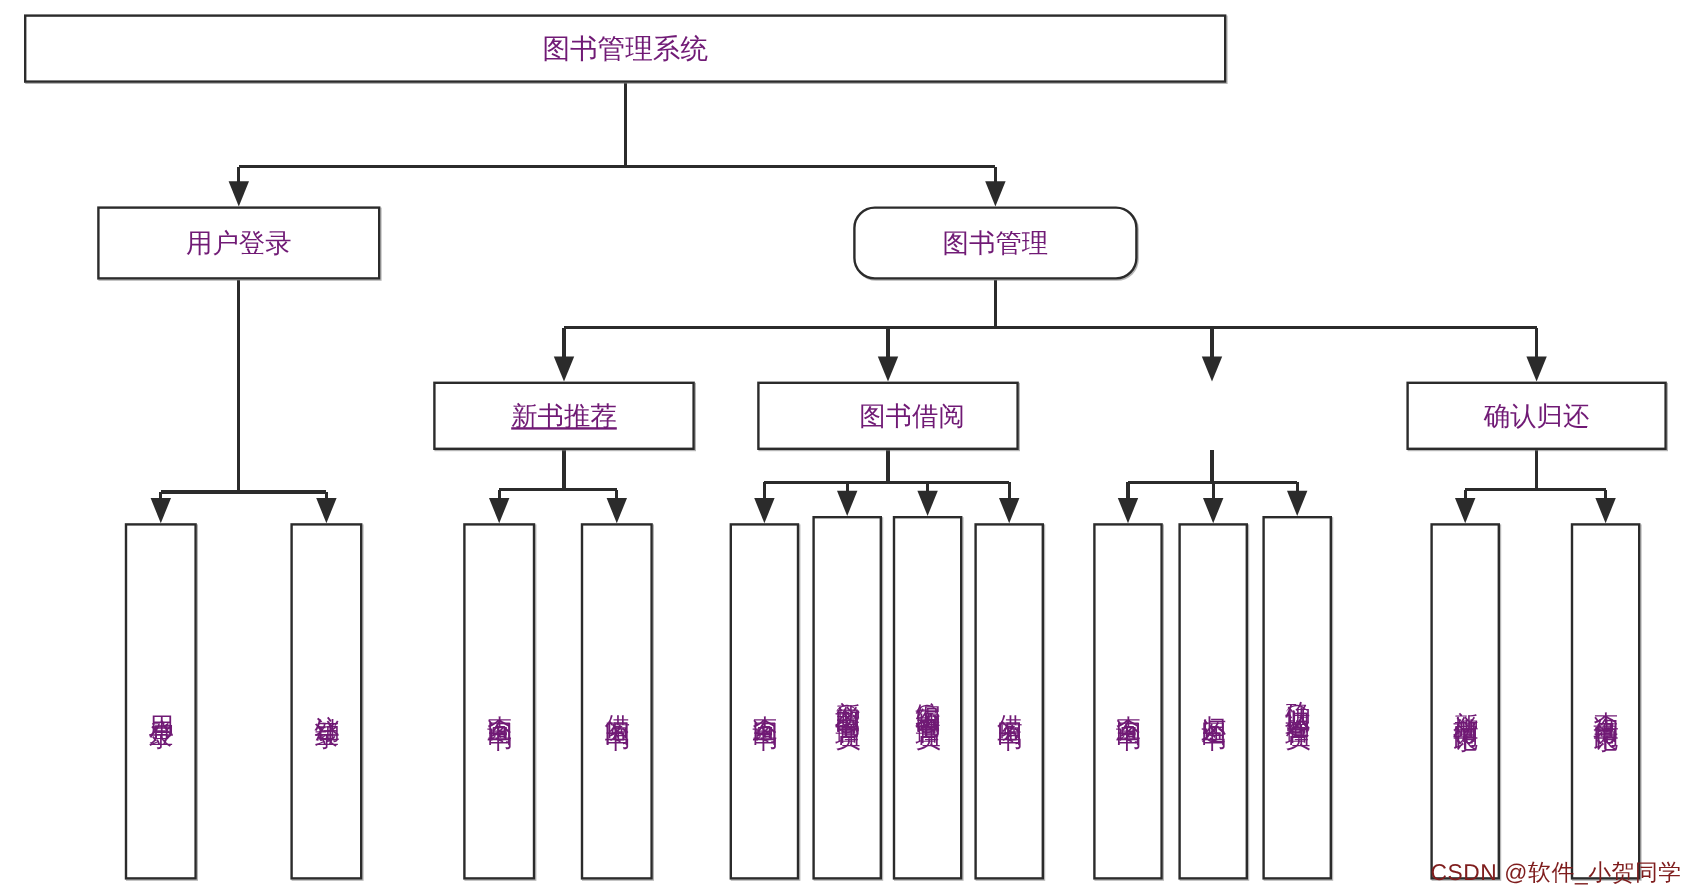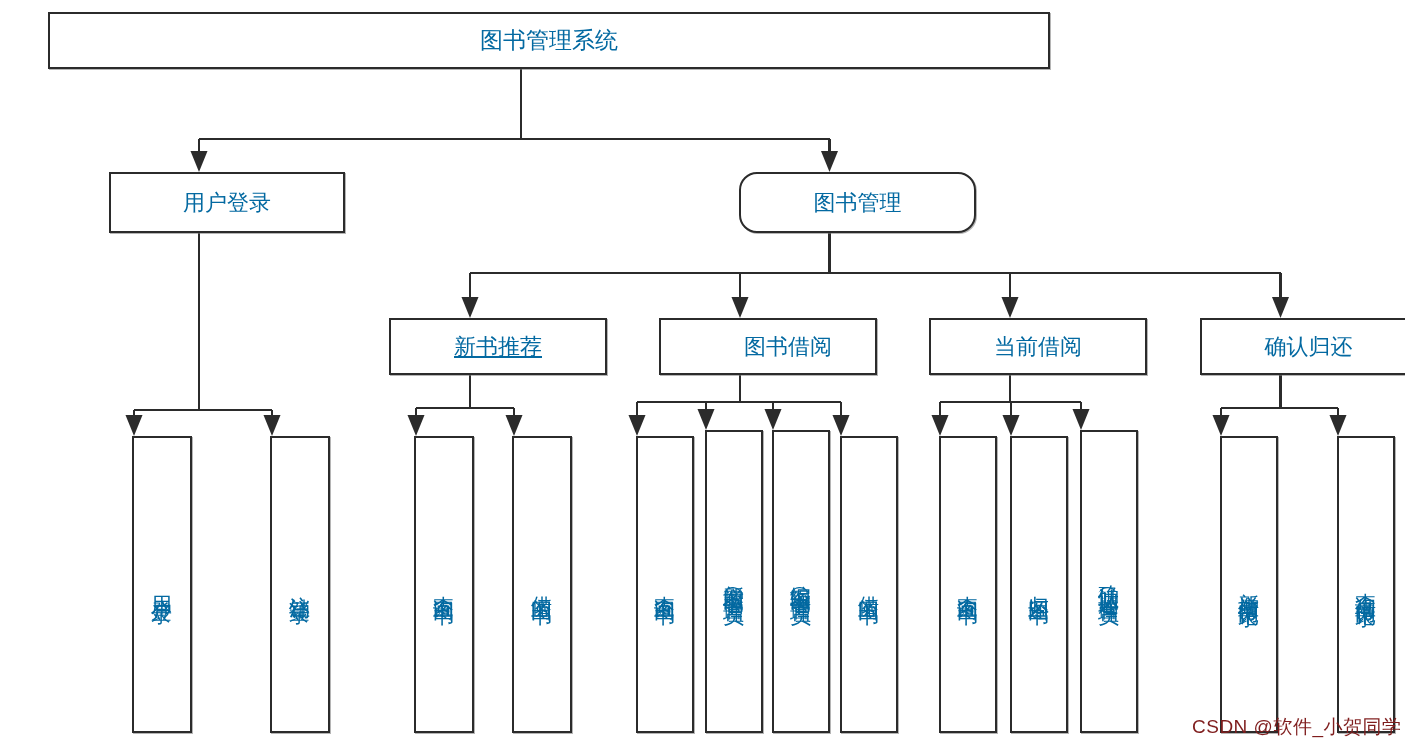--- a/index.html
+++ b/index.html
@@ -16,22 +16,21 @@
 
   .node{
     position:absolute;
     box-sizing:border-box;
     background:#ffffff;
     border:2px solid #2b2b2b;
     box-shadow:1px 1px 0 0 rgba(120,120,120,.55);
     display:flex;
     align-items:center;
     justify-content:center;
-    color:#0369a1;
-    margin-left:28px;
+    color:#701a75;
   }
   .node .lbl{
     display:block;
     text-align:center;
     line-height:1.18;
     white-space:nowrap;
   }
   
   .h-node .lbl{font-size:22px;}
   .root .lbl{font-size:23px;}
@@ -124,23 +123,20 @@
     </div>
     <div class="node h-node" id="node-bookmgmt" style="left: 711px; top: 172px; width: 237px; height: 61px; border-radius: 18px;">
       <span class="lbl">图书管理</span>
     </div>
     <div class="node h-node" id="node-newbook" style="left: 361px; top: 318px; width: 218px; height: 57px; text-decoration: underline;">
       <span class="lbl">新书推荐</span>
     </div>
     <div class="node h-node" id="node-borrow" style="left: 631px; top: 318px; width: 218px; height: 57px; padding-left: 40px;">
       <span class="lbl">图书借阅</span>
     </div>
-    <div class="node h-node" id="node-current" style="left: 901px; top: 318px; width: 218px; height: 57px;">
-      <span class="lbl">当前借阅</span>
-    </div>
     <div class="node h-node" id="node-records" style="left: 1172px; top: 318px; width: 217px; height: 57px;">
       <span class="lbl">确认归还</span>
     </div>
     <div class="node v-node" id="node-l-login" style="left: 104px; top: 436px; width: 60px; height: 297px;">
       <span class="lbl">用户登录</span>
     </div>
     <div class="node v-node" id="node-l-logout" style="left: 242px; top: 436px; width: 60px; height: 297px;">
       <span class="lbl">注销登录</span>
     </div>
     <div class="node v-node" id="node-l-query1" style="left: 386px; top: 436px; width: 60px; height: 297px;">

